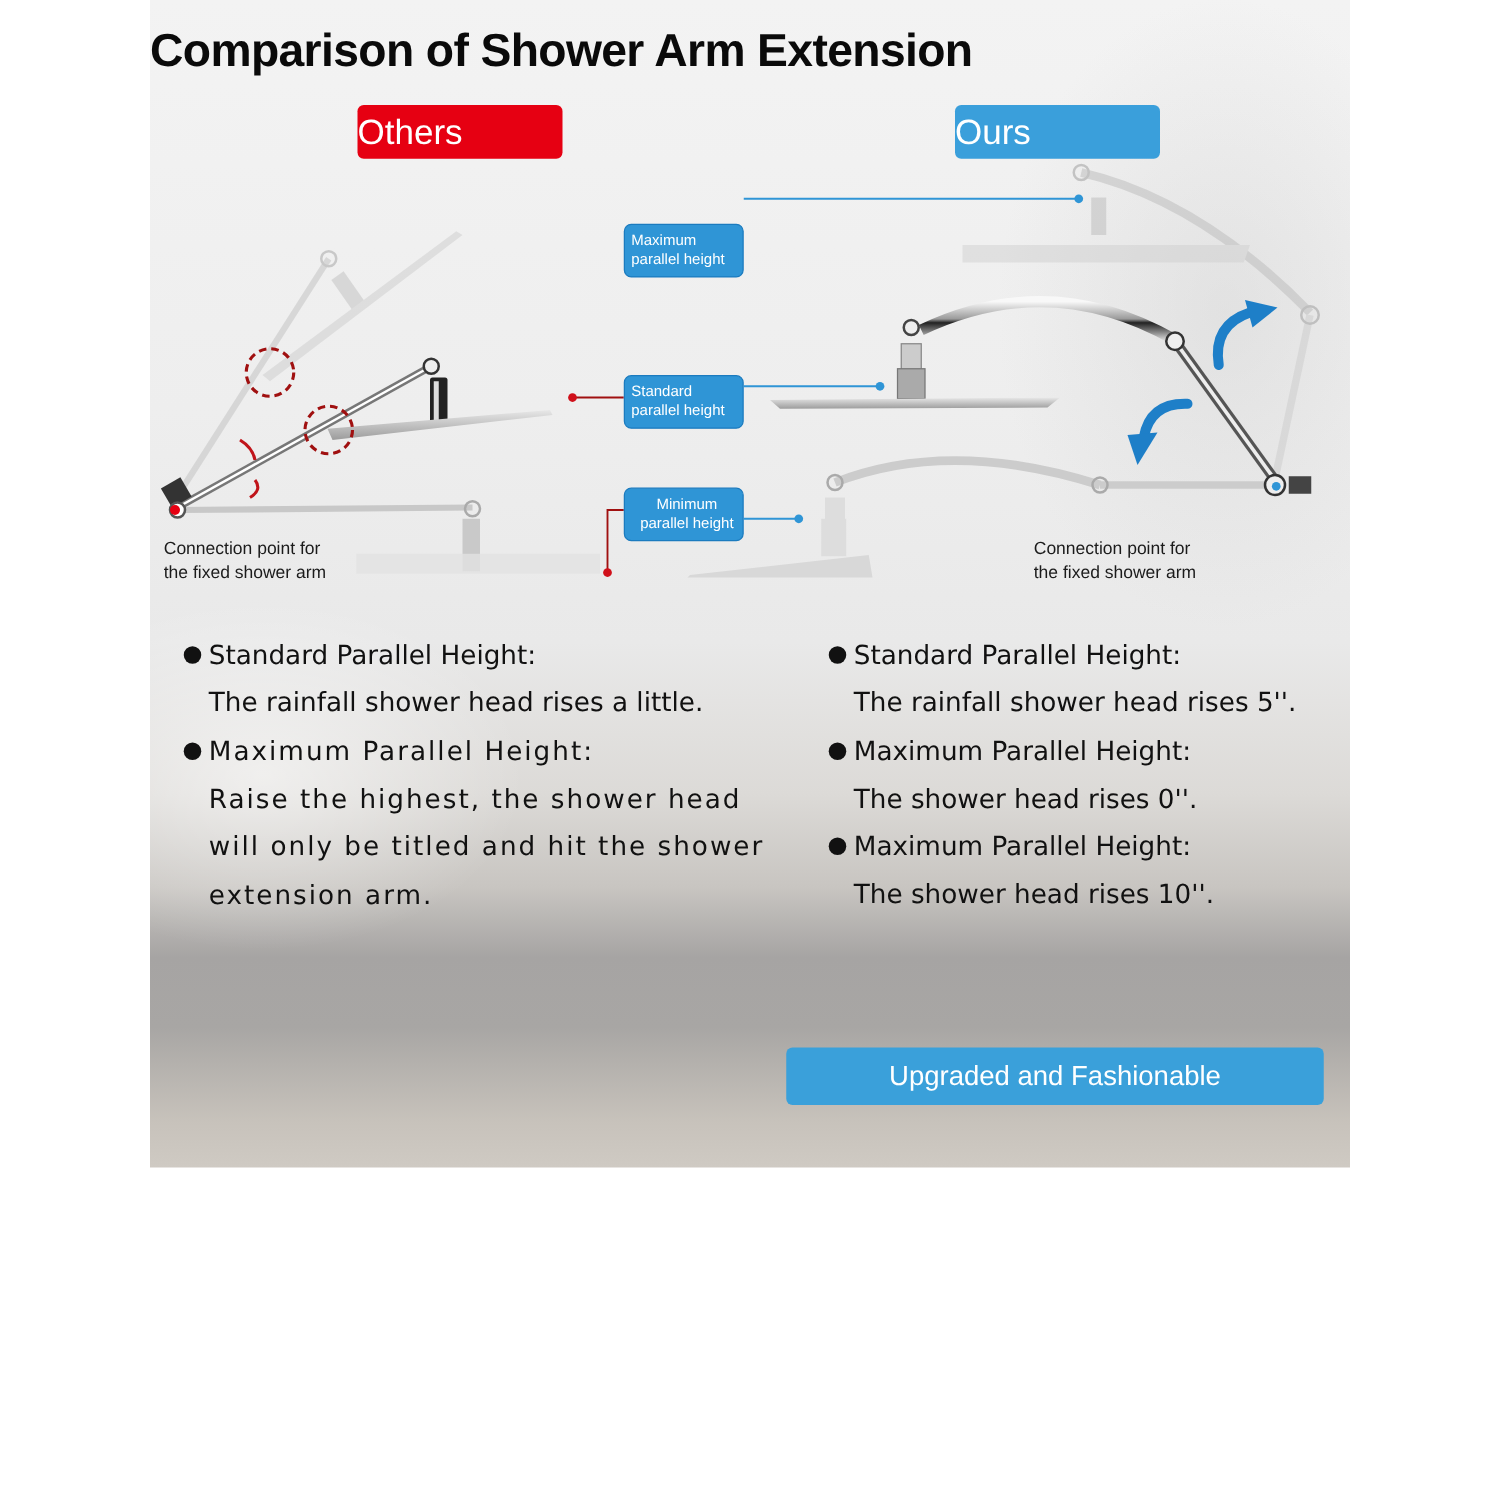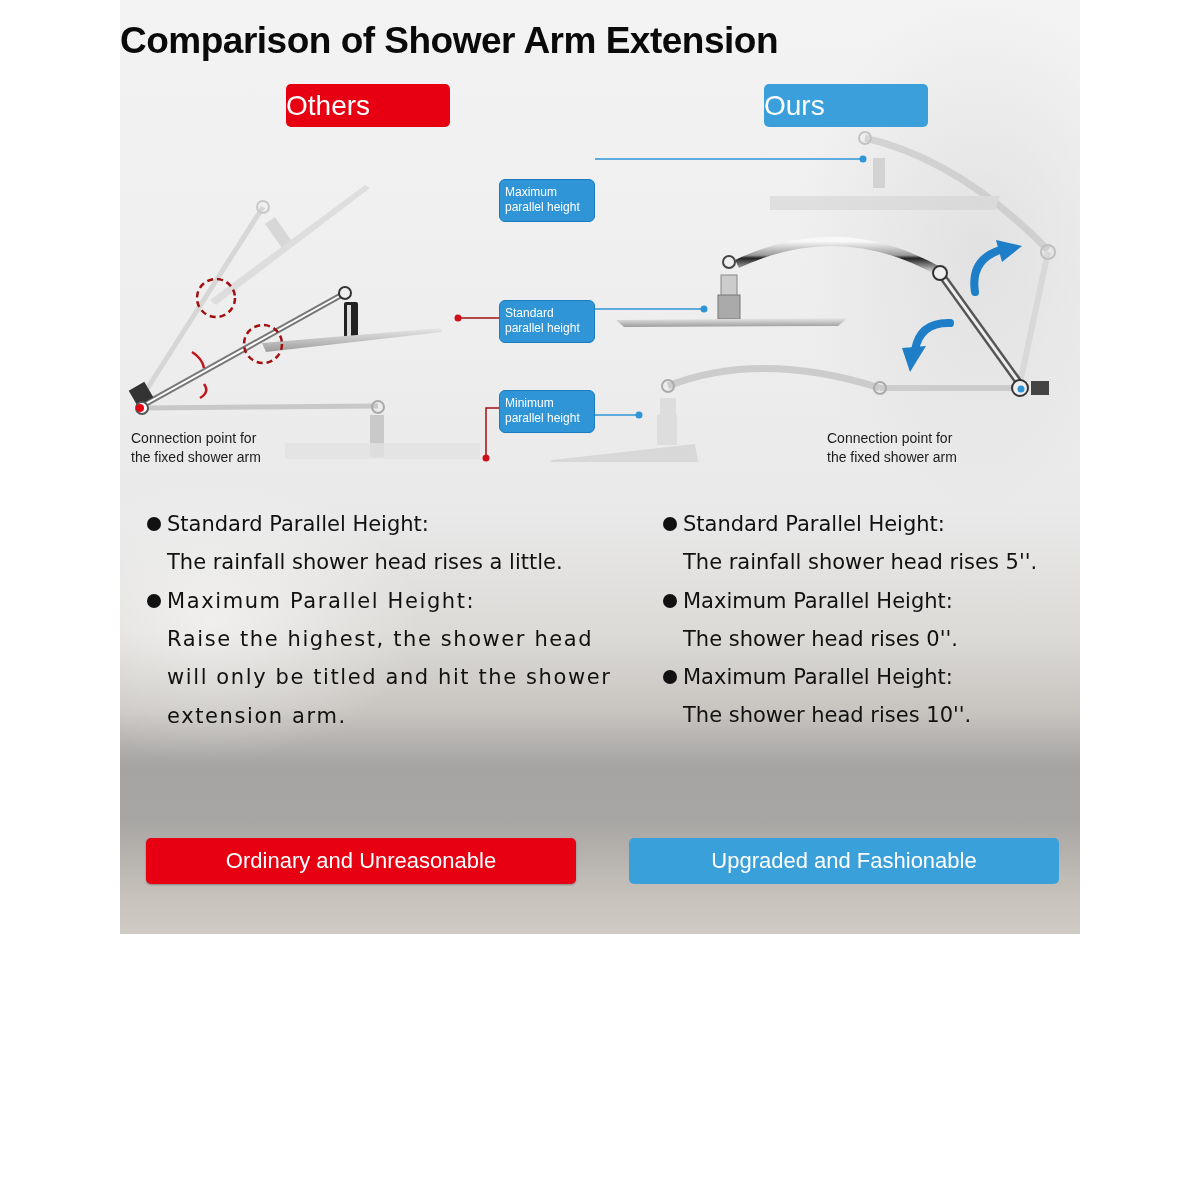--- a/index.html
+++ b/index.html
@@ -134,21 +134,21 @@
   <div class="tag blue">Ours</div>
 
   <div class="callout" style="top:139px;margin-top:40px;">
     <div>Maximum</div>
     <div>parallel height</div>
   </div>
   <div class="callout" style="top:300px;">
     <div>Standard</div>
     <div>parallel height</div>
   </div>
-  <div class="callout" style="top:390px;">
+  <div class="callout" style="top:390px;text-align:center;">
     <div>Minimum</div>
     <div>parallel height</div>
   </div>
 
   <div class="conn" style="left:11px;top:429px;">
     <div>Connection point for</div>
     <div>the fixed shower arm</div>
   </div>
   <div class="conn" style="left:707px;top:429px;">
     <div>Connection point for</div>
@@ -181,15 +181,14 @@
       <div class="head">Maximum Parallel Height:</div>
       <div class="desc">The shower head rises 0''.</div>
     </div>
     <div class="item">
       <span class="bullet"></span>
       <div class="head">Maximum Parallel Height:</div>
       <div class="desc">The shower head rises 10''.</div>
     </div>
   </div>
 
-  <div class="bottom-btn red">Ordinary and Unreasonable</div>
   <div class="bottom-btn blue">Upgraded and Fashionable</div>
 </div>
 
 </body></html>

